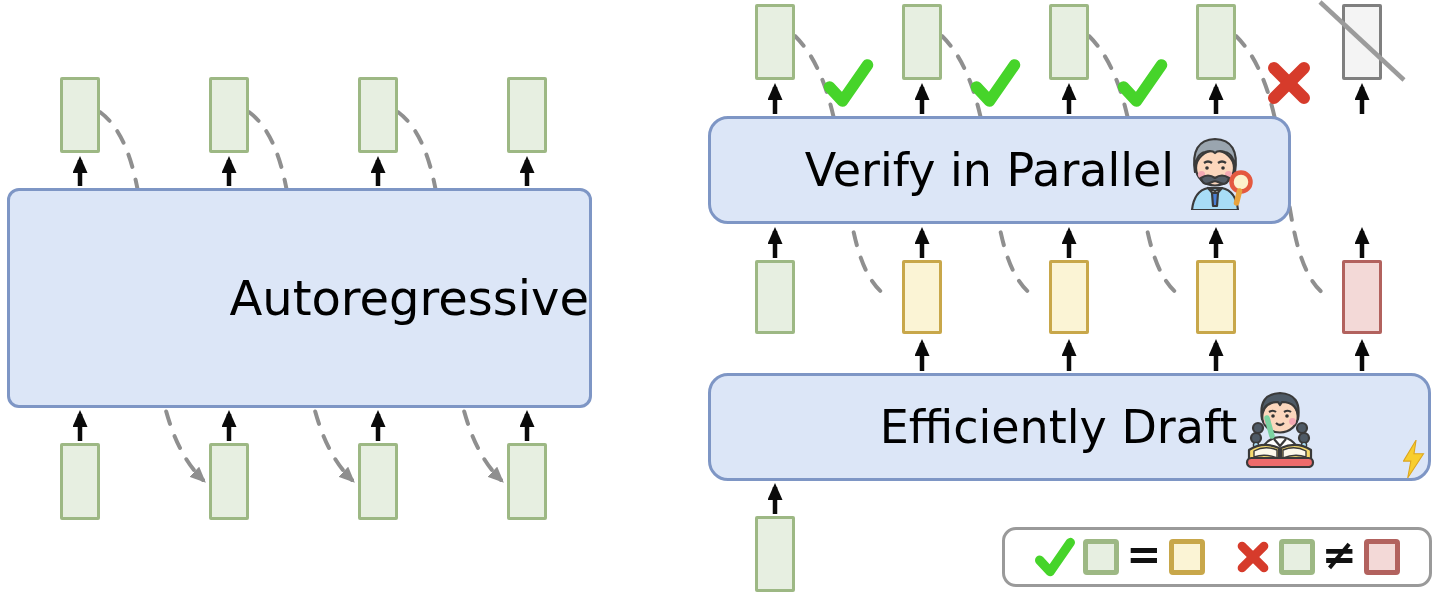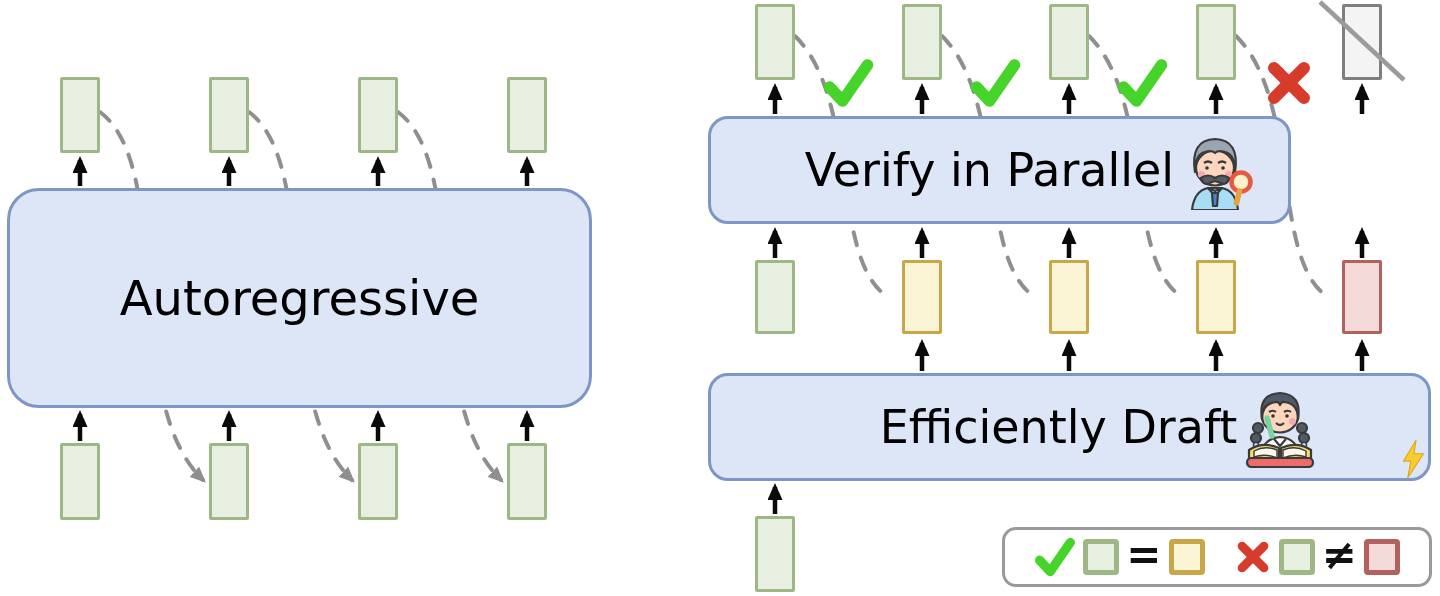--- a/index.html
+++ b/index.html
@@ -7,21 +7,21 @@
     position:relative;width:1440px;height:596px;background:#ffffff;overflow:hidden;
     font-family:"DejaVu Sans","Liberation Sans",sans-serif;
   }
   svg.layer{position:absolute;left:0;top:0;pointer-events:none;}
   #underlay{z-index:1;}
   #overlay{z-index:6;}
   .bigbox{
     position:absolute;z-index:2;background:#dce6f7;border:3.5px solid #7e96c5;
     display:flex;align-items:center;justify-content:center;color:#000;box-sizing:border-box;
   }
-  #left-box{left:7px;top:188px;width:585px;height:220px;border-radius:32px;flex-direction:column;}
+  #left-box{left:7px;top:188px;width:585px;height:220px;border-radius:12px;flex-direction:column;align-items:flex-end;}
   #left-box .line{font-size:48px;line-height:66px;text-align:center;}
   #verify-box{left:708px;top:116px;width:583px;height:108px;border-radius:20px;padding-left:60px;}
   #draft-box{left:708px;top:373px;width:723px;height:108px;border-radius:20px;padding-left:60px;}
   .boxlabel{font-size:46px;white-space:nowrap;}
   .emoji{margin-left:4px;flex:0 0 auto;}
   .token{position:absolute;z-index:3;width:40px;box-sizing:border-box;border:3.5px solid;border-radius:2px;}
   .tok-green{background:#e7efe1;border-color:#9db884;}
   .tok-yellow{background:#fbf4d5;border-color:#c8a74a;}
   .tok-red{background:#f3d9d7;border-color:#b2625e;}
   .tok-gray-slashed{background:#f4f4f4;border-color:#7f7f7f;}

